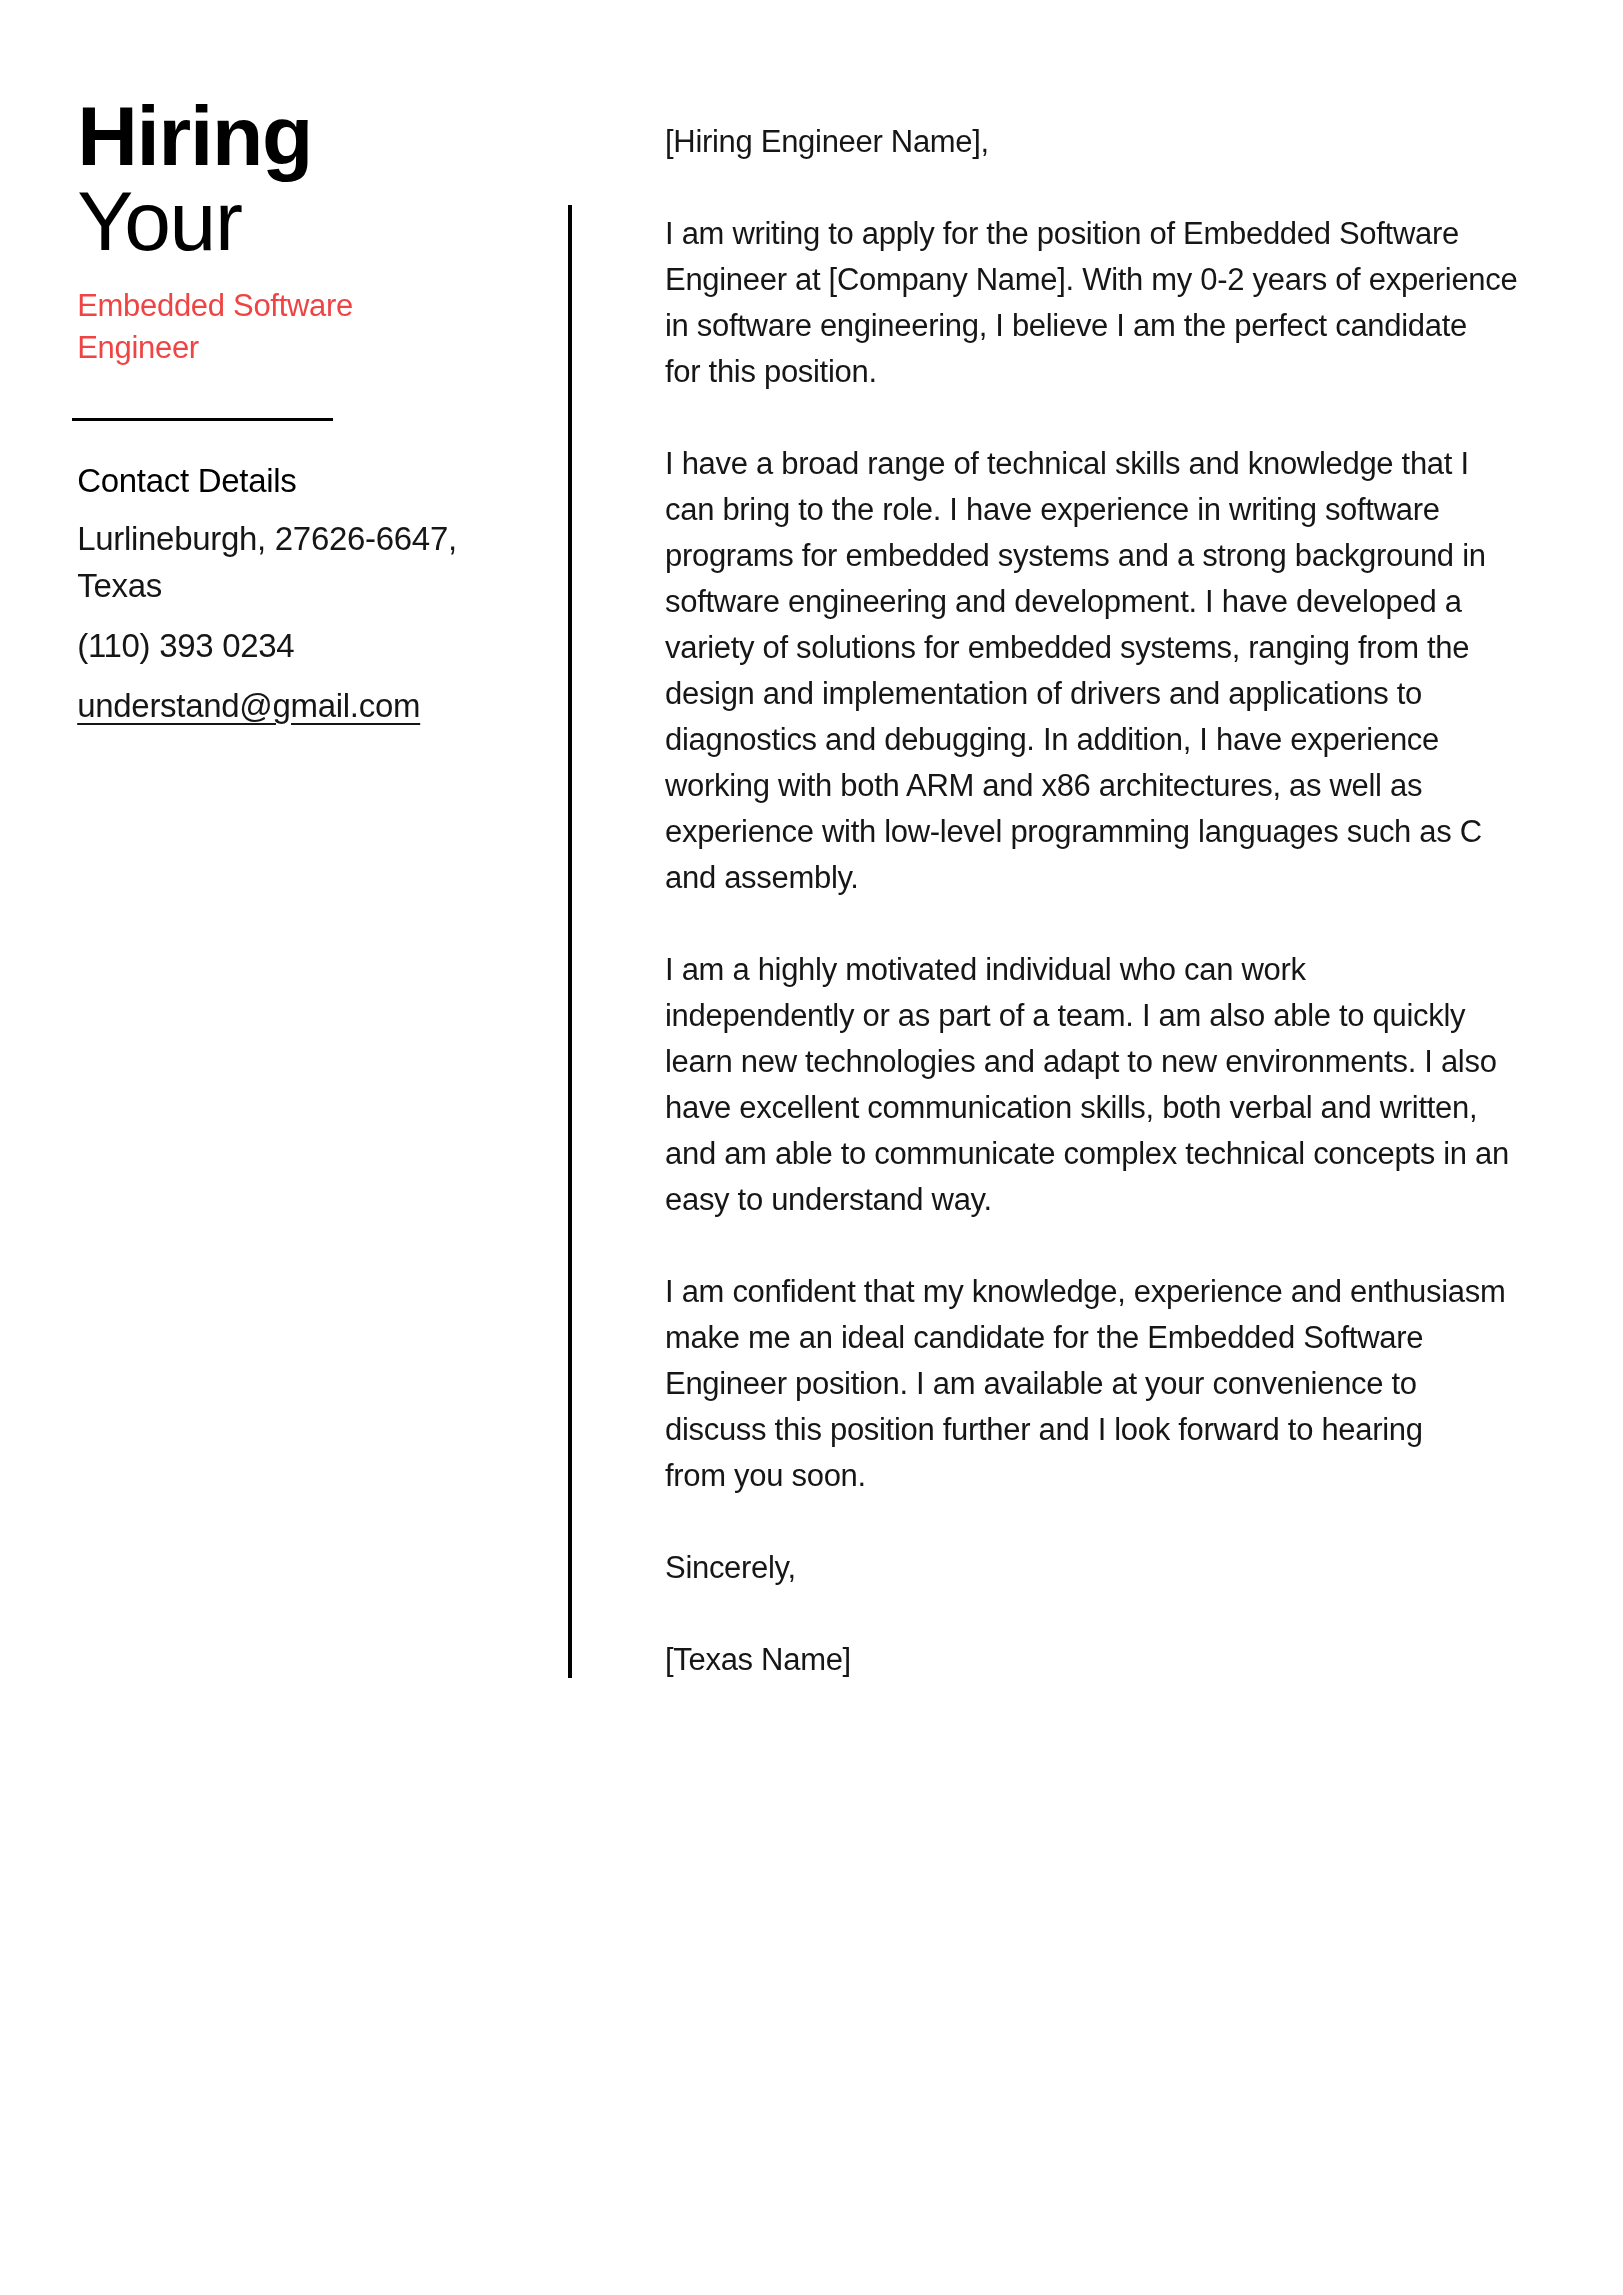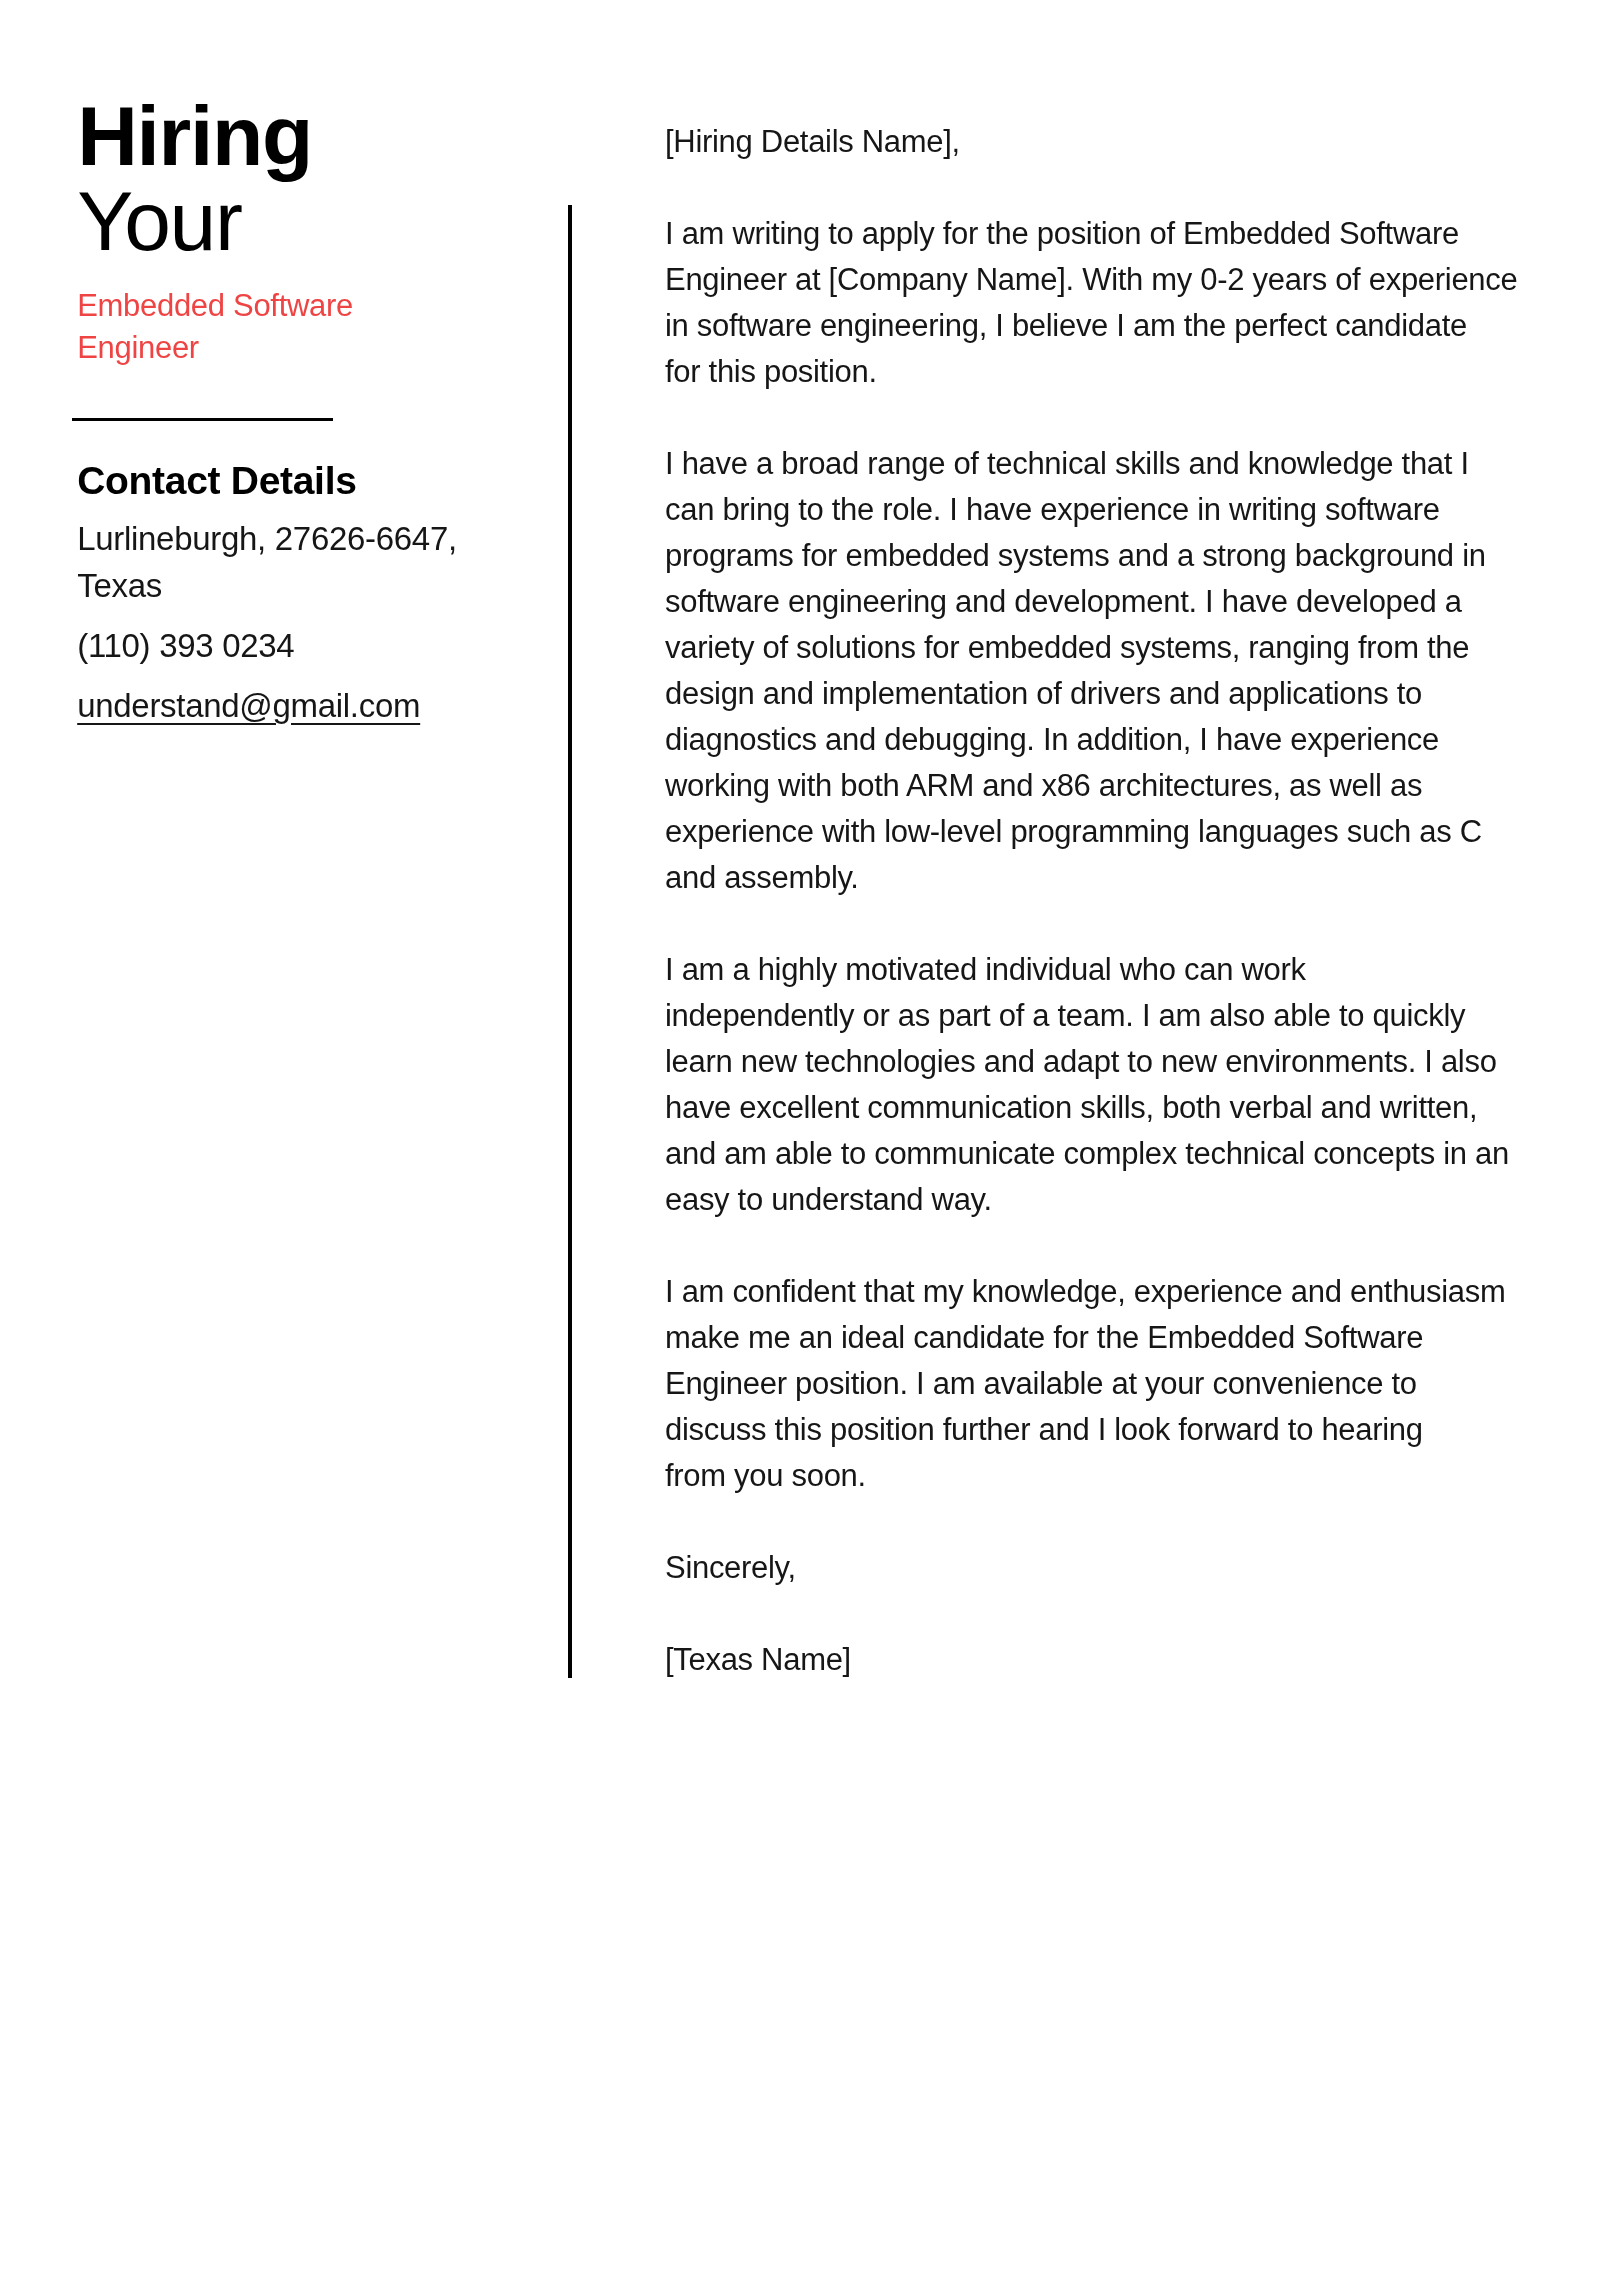--- a/index.html
+++ b/index.html
@@ -41,23 +41,23 @@
     letter-spacing: -0.3px;
   }
   .rule {
     margin: 49px 0 0 0;
     width: 261px;
     height: 3.3px;
     background: #000000;
   }
   .contact-heading {
     margin: 41px 0 0 5.2px;
-    font-size: 39px;
+    font-size: 33px;
     line-height: 37px;
-    font-weight: 700;
+    font-weight: 400;
     color: #000000;
     letter-spacing: -0.3px;
   }
   .contact-item {
     margin: 15.7px 0 0 5.2px;
     font-size: 33px;
     line-height: 47px;
     letter-spacing: -0.3px;
     white-space: nowrap;
     color: #161616;
@@ -119,21 +119,21 @@
     <p class="contact-item tight">(110) 393 0234</p>
 
     <p class="contact-item tight">
       <a class="email-link" href="#">understand@gmail.com</a>
     </p>
   </aside>
 
   <div class="vline"></div>
 
   <main class="letter">
-    <p class="greeting">[Hiring Details Name],</p>
+    <p class="greeting">[Hiring Engineer Name],</p>
 
     <p>I am writing to apply for the position of Embedded Software<br>Engineer at [Company Name]. With my 0-2 years of experience<br>in software engineering, I believe I am the perfect candidate<br>for this position.</p>
 
     <p>I have a broad range of technical skills and knowledge that I<br>can bring to the role. I have experience in writing software<br>programs for embedded systems and a strong background in<br>software engineering and development. I have developed a<br>variety of solutions for embedded systems, ranging from the<br>design and implementation of drivers and applications to<br>diagnostics and debugging. In addition, I have experience<br>working with both ARM and x86 architectures, as well as<br>experience with low-level programming languages such as C<br>and assembly.</p>
 
     <p>I am a highly motivated individual who can work<br>independently or as part of a team. I am also able to quickly<br>learn new technologies and adapt to new environments. I also<br>have excellent communication skills, both verbal and written,<br>and am able to communicate complex technical concepts in an<br>easy to understand way.</p>
 
     <p>I am confident that my knowledge, experience and enthusiasm<br>make me an ideal candidate for the Embedded Software<br>Engineer position. I am available at your convenience to<br>discuss this position further and I look forward to hearing<br>from you soon.</p>
 
     <p>Sincerely,</p>

